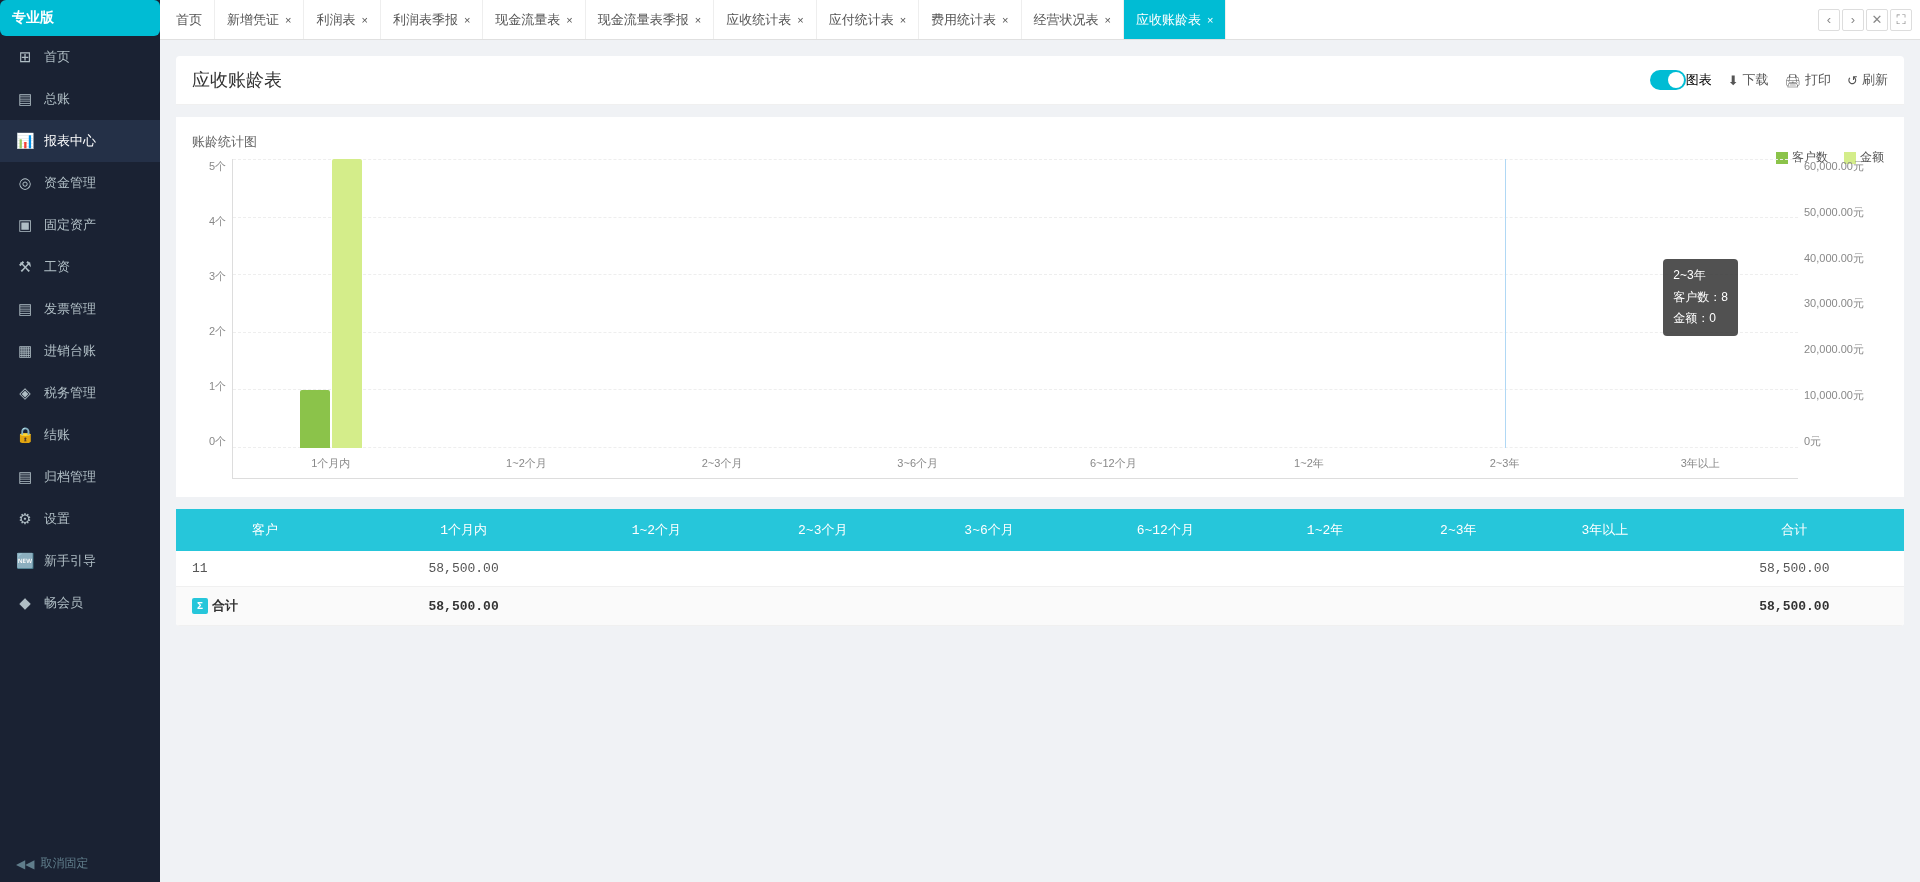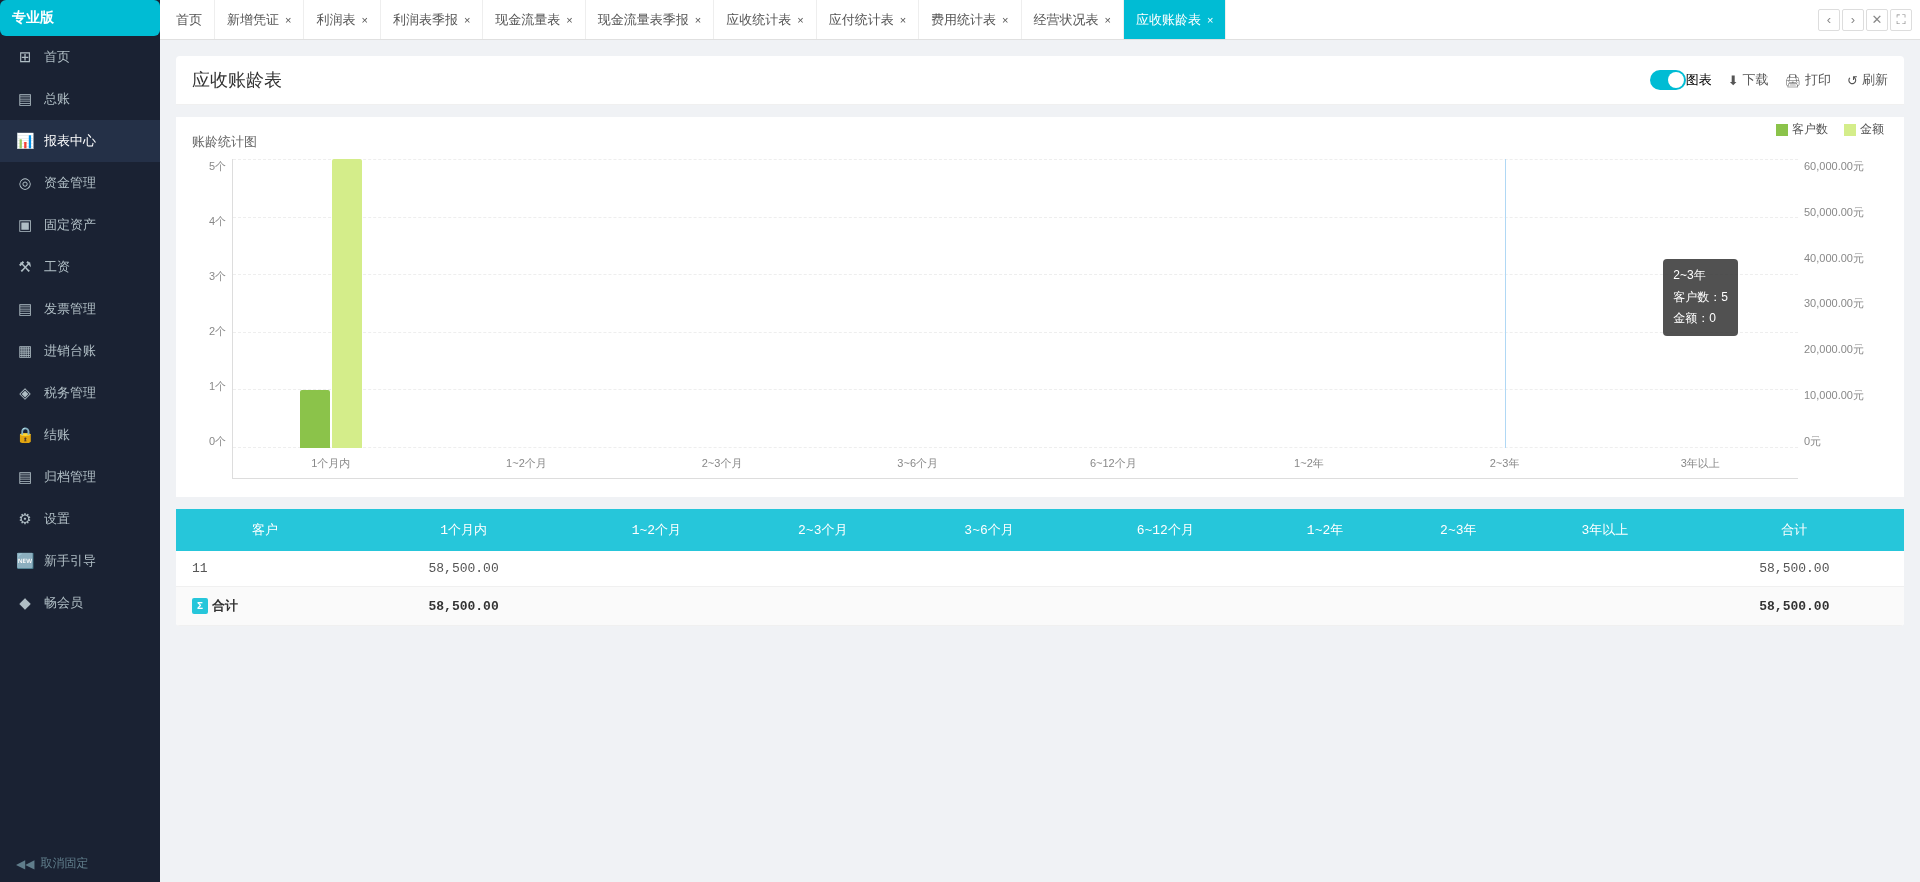--- a/index.html
+++ b/index.html
@@ -162,21 +162,21 @@
     
     .chart-area {
       background: white;
       padding: 16px;
       min-height: 380px;
       position: relative;
     }
     .chart-title { font-size: 13px; color: #666; margin-bottom: 8px; }
     .chart-legend {
       position: absolute;
-      top: 4px;
+      top: 32px;
       right: 20px;
       display: flex;
       align-items: center;
       gap: 16px;
       font-size: 12px;
       color: #555;
     }
     .legend-item { display: flex; align-items: center; gap: 4px; }
     .legend-dot { width: 12px; height: 12px; }
 
@@ -567,21 +567,21 @@
               <div class="x-label">6~12个月</div>
               <div class="x-label">1~2年</div>
               <div class="x-label">2~3年</div>
               <div class="x-label">3年以上</div>
             </div>
 
           <div class="cursor-line" id="cursor-line" style="left: 81.25%;"></div>
 
           <div class="tooltip" id="chart-tooltip" style="right: 60px; top: 100px;">
             <div>2~3年</div>
-            <div>客户数：5</div>
+            <div>客户数：8</div>
             <div>金额：0</div>
           </div>
         </div>
 
         <div class="y-axis-right">
           <span>60,000.00元</span>
           <span>50,000.00元</span>
           <span>40,000.00元</span>
           <span>30,000.00元</span>
           <span>20,000.00元</span>

